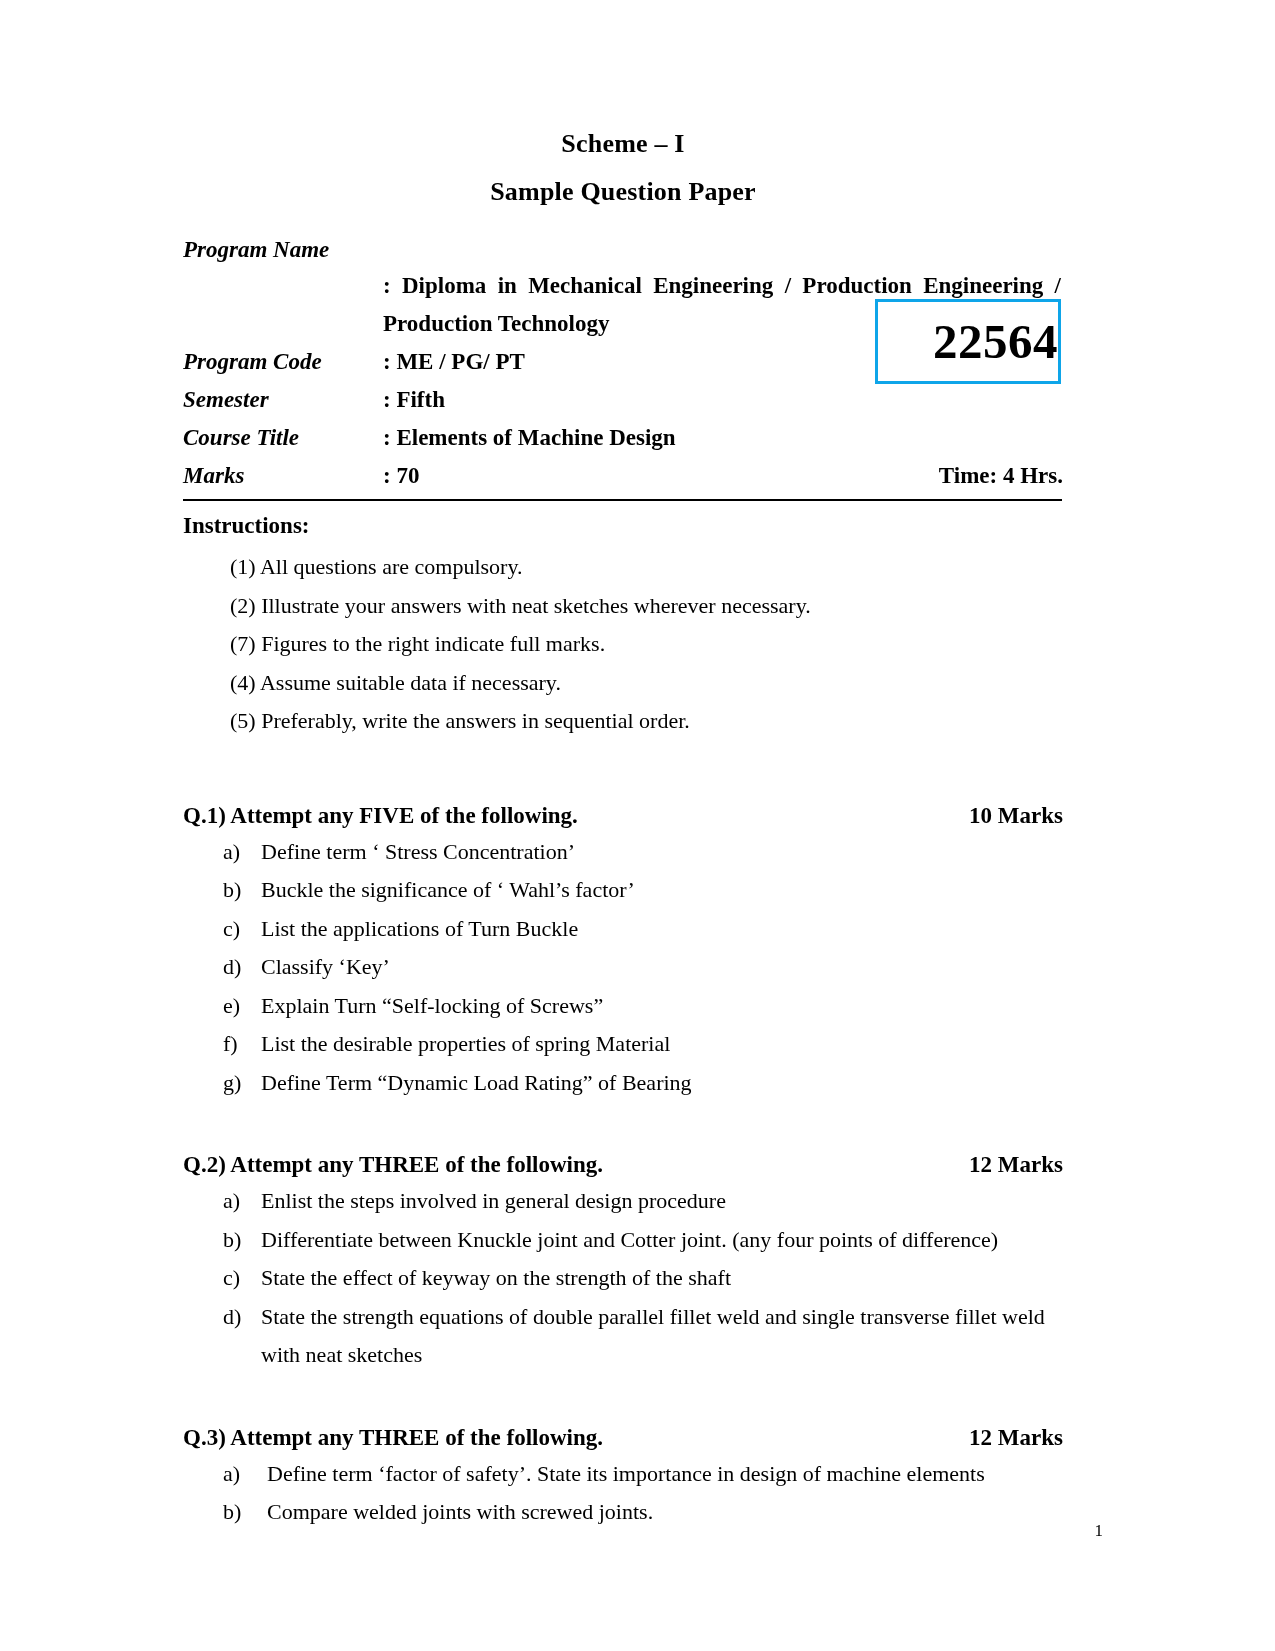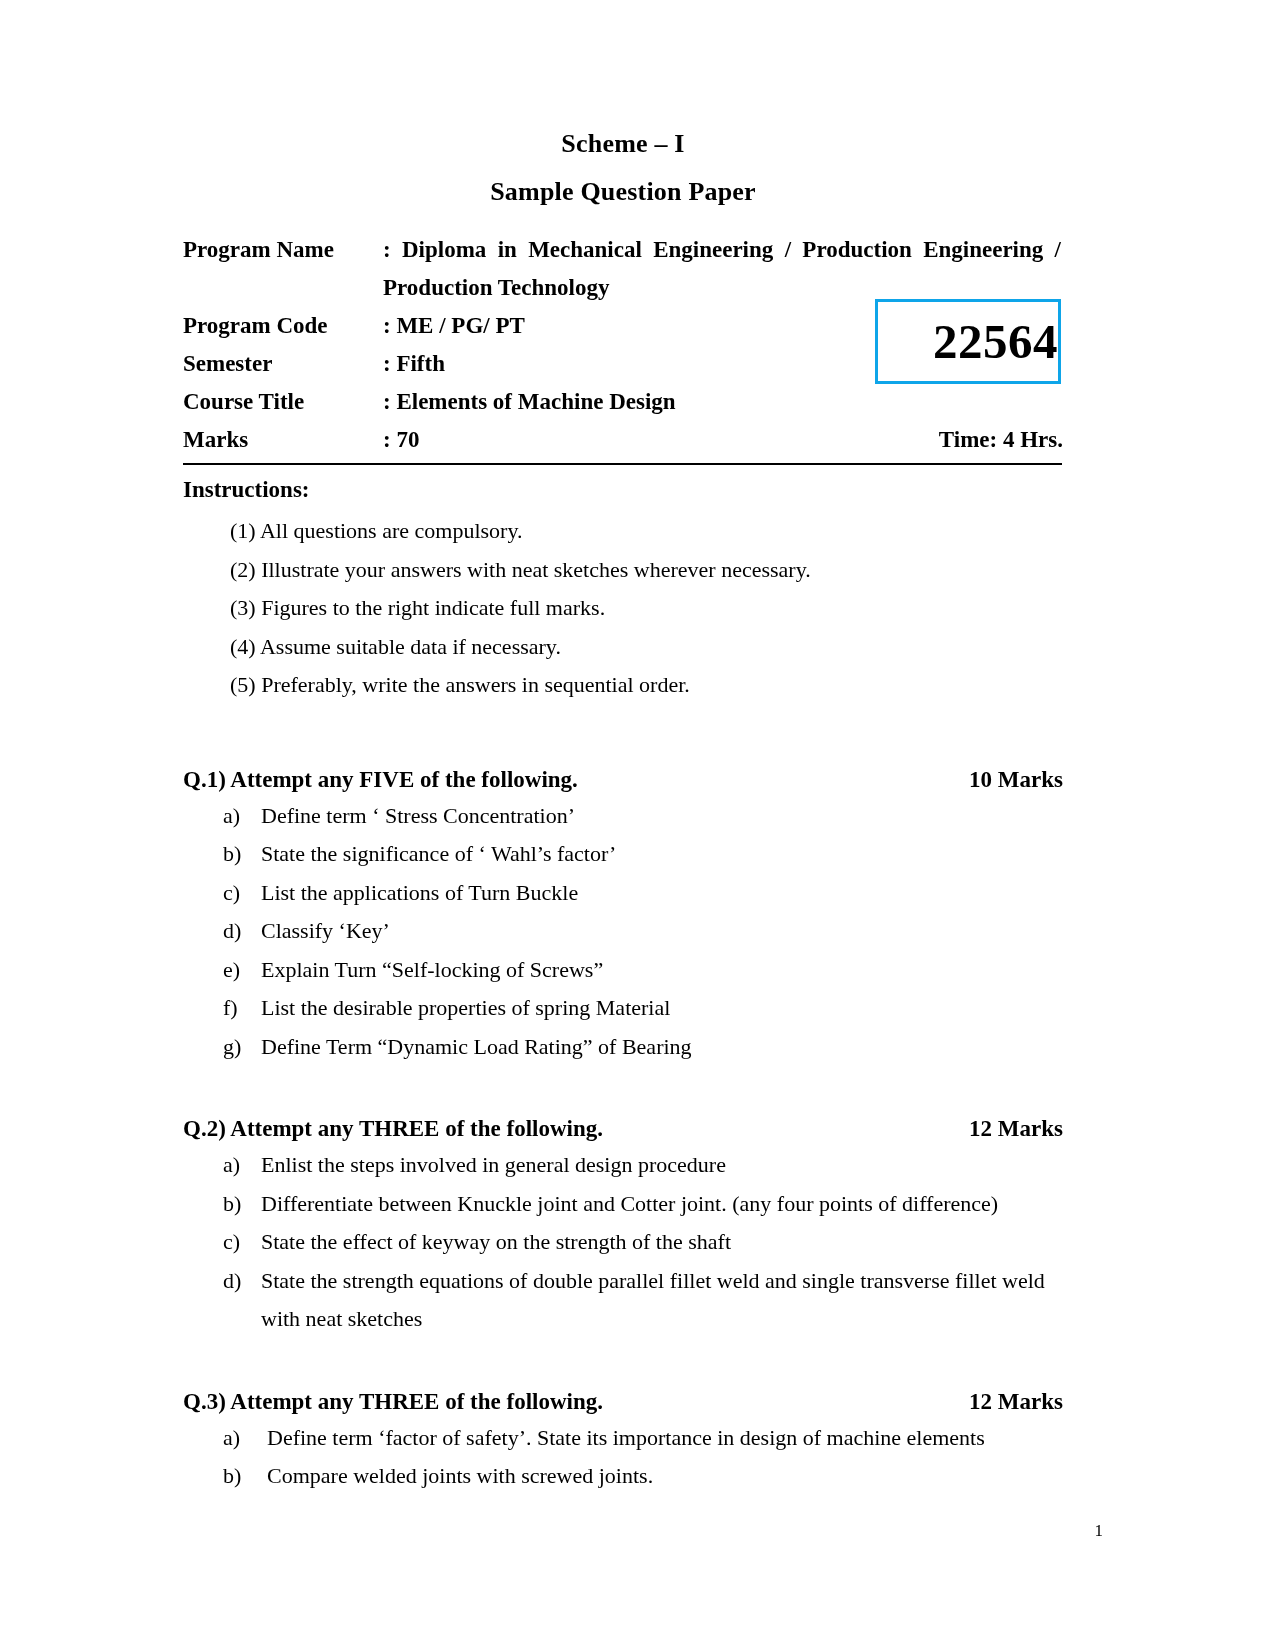--- a/index.html
+++ b/index.html
@@ -50,30 +50,32 @@
   .meta-row {
     display: flex;
     align-items: flex-start;
     font-weight: bold;
     font-size: 23px;
     line-height: 38px;
   }
   .meta-label {
     width: 200px;
     flex: 0 0 200px;
+    font-style: italic;
   }
   .meta-value {
     flex: 1 1 auto;
     padding-right: 5px;
   }
   .meta-value.justify {
     text-align: justify;
     text-align-last: justify;
     width: 678px;
     flex: 0 0 678px;
+    margin-top: 36px;
   }
   .meta-cont {
     margin-left: 200px;
     font-weight: bold;
     font-size: 23px;
     line-height: 38px;
   }
 
   
   .code-box {
@@ -218,40 +220,40 @@
         <span class="time-val">Time: 4 Hrs.</span>
       </div>
     </div>
 
     <hr class="rule">
 
     <div class="instructions-heading">Instructions:</div>
     <ul class="instr-list">
       <li class="instr-item">(1) All questions are compulsory.</li>
       <li class="instr-item">(2) Illustrate your answers with neat sketches wherever necessary.</li>
-      <li class="instr-item">(3) Figures to the right indicate full marks.</li>
+      <li class="instr-item">(7) Figures to the right indicate full marks.</li>
       <li class="instr-item">(4) Assume suitable data if necessary.</li>
       <li class="instr-item">(5) Preferably, write the answers in sequential order.</li>
     </ul>
 
     <div class="gap-lg"></div>
 
     <div class="question-block">
       <div class="q-head">
         <span class="q-head-text">Q.1) Attempt any FIVE of the following.</span>
         <span class="q-head-marks">10 Marks</span>
       </div>
       <ul class="sub-list">
         <li class="sub-item">
           <span class="sub-letter">a)</span>
           <span class="sub-text">Define term ‘  Stress Concentration’</span>
         </li>
         <li class="sub-item">
           <span class="sub-letter">b)</span>
-          <span class="sub-text">State the significance of ‘ Wahl’s factor’</span>
+          <span class="sub-text">Buckle the significance of ‘ Wahl’s factor’</span>
         </li>
         <li class="sub-item">
           <span class="sub-letter">c)</span>
           <span class="sub-text">List the applications of Turn Buckle</span>
         </li>
         <li class="sub-item">
           <span class="sub-letter">d)</span>
           <span class="sub-text">Classify ‘Key’</span>
         </li>
         <li class="sub-item">

